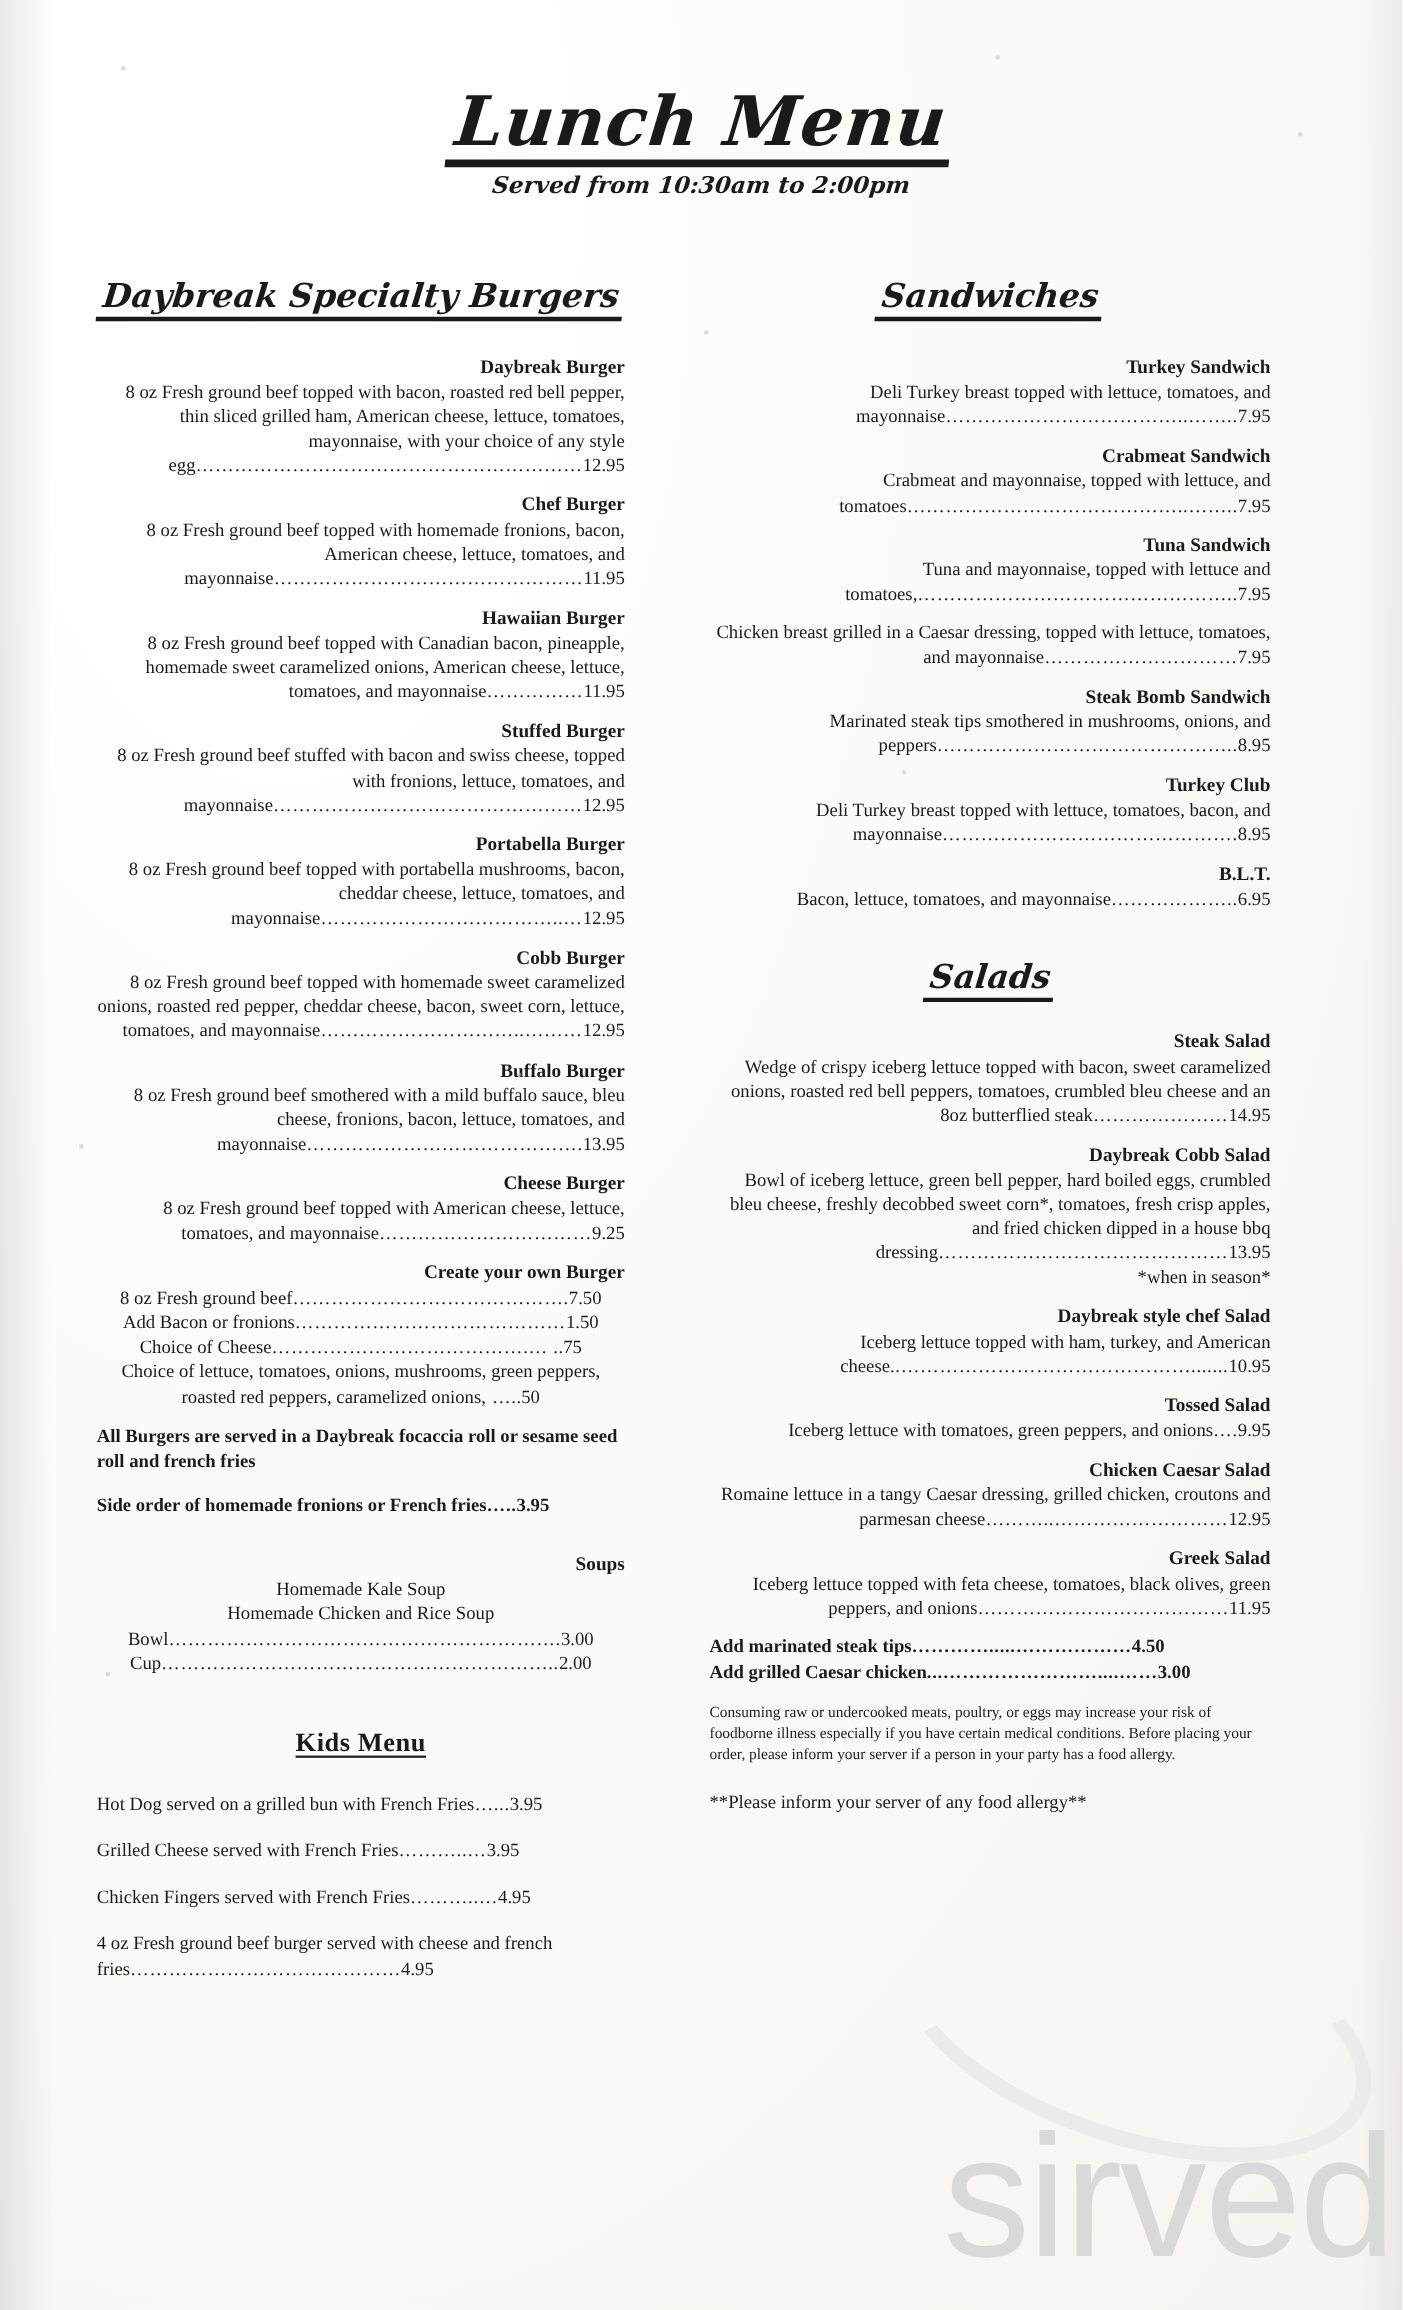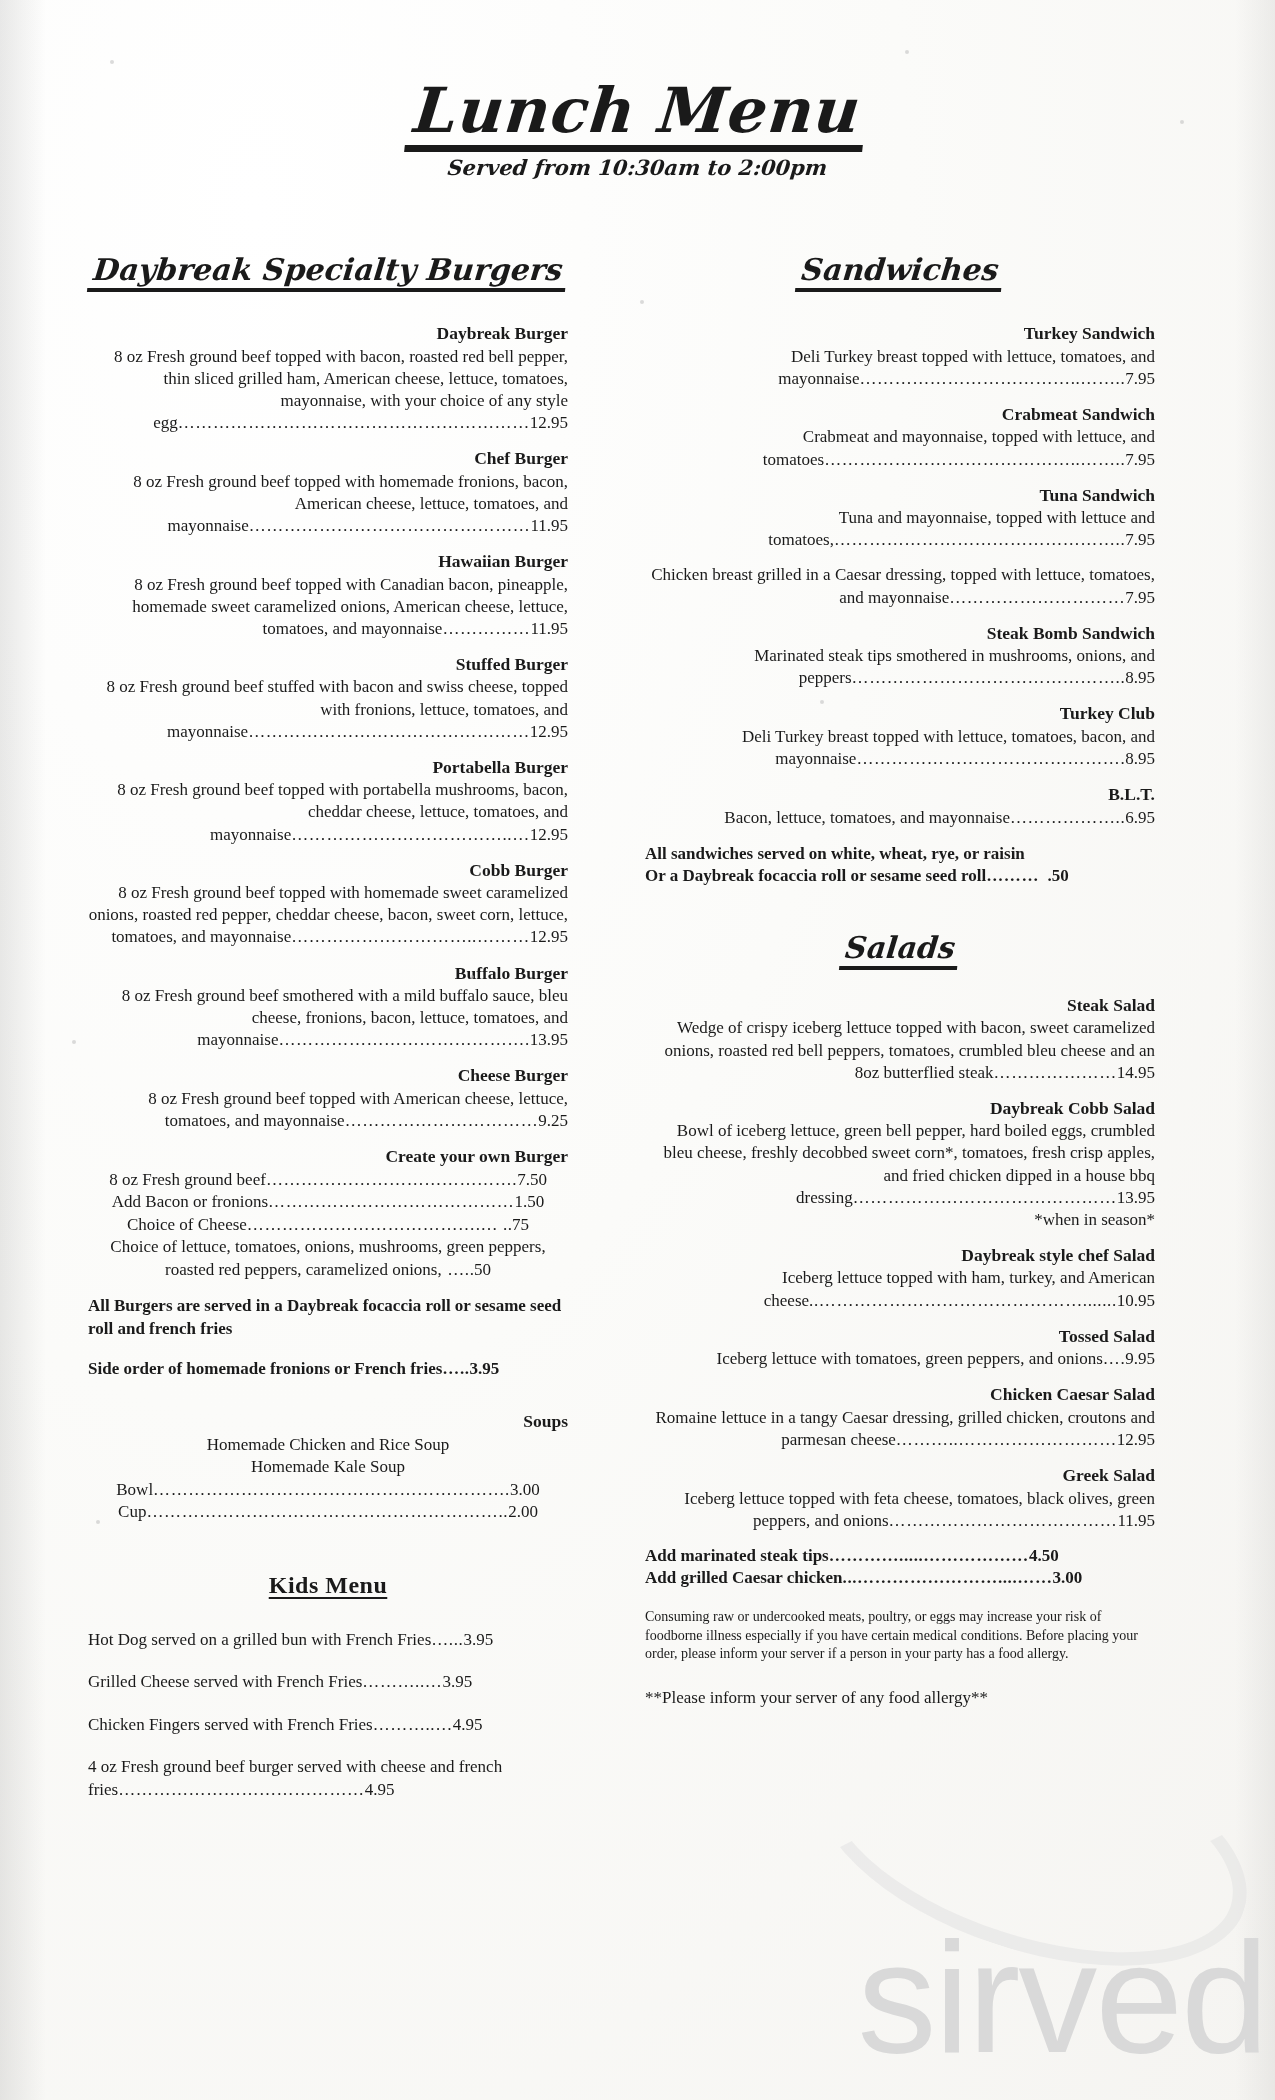--- a/index.html
+++ b/index.html
@@ -181,22 +181,22 @@
     </div>
 
     <div class="note" style="margin-top:14px;">All Burgers are served in a Daybreak focaccia roll or sesame seed roll and french fries</div>
 
     <div class="note" style="margin-top:18px;">
       <span>Side order of homemade fronions or French fries</span><span class="dots">…..</span><span class="price">3.95</span>
     </div>
 
     <div class="item-name" style="margin-top:30px;">Soups</div>
     <div id="soup-plain">
+        <div class="plainline">Homemade Kale Soup</div>
         <div class="plainline">Homemade Chicken and Rice Soup</div>
-        <div class="plainline">Homemade Kale Soup</div>
       </div>
     <div id="soup-lines">
         <div class="plainline"><span>Bowl</span><span class="dots">…………………………………………………….</span><span class="price">3.00</span></div>
         <div class="plainline"><span>Cup</span><span class="dots">……………………………………………………..</span><span class="price">2.00</span></div>
       </div>
 
     <div class="sec-plain" style="margin-top:48px;margin-bottom:30px;">Kids Menu</div>
     <div id="kids-list">
         <div class="kid-item"><span>Hot Dog served on a grilled bun with French Fries</span><span class="dots">…...</span><span class="price">3.95</span></div>
         <div class="kid-item"><span>Grilled Cheese served with French Fries</span><span class="dots">………..…</span><span class="price">3.95</span></div>
@@ -234,24 +234,20 @@
         <div class="item">
           <div class="item-name">Turkey Club</div>
           <div class="item-desc"><span>Deli Turkey breast topped with lettuce, tomatoes, bacon, and mayonnaise</span><span class="dots">……………………………………….</span><span class="price">8.95</span></div>
         </div>
         <div class="item">
           <div class="item-name">B.L.T.</div>
           <div class="item-desc"><span>Bacon, lettuce, tomatoes, and mayonnaise</span><span class="dots">………………..</span><span class="price">6.95</span></div>
         </div>
       </div>
 
-    <div class="note" style="margin-top:14px;">
-      <div>All sandwiches served on white, wheat, rye, or raisin</div>
-      <div><span>Or a Daybreak focaccia roll or sesame seed roll</span><span class="dots">………</span>&nbsp;&nbsp;<span class="price">.50</span></div>
-    </div>
 
     <div class="sec-script" style="margin-top:42px;margin-bottom:24px;font-size:30px;">
       <span>Salads</span>
     </div>
 
     <div id="salad-list">
         <div class="item">
           <div class="item-name">Steak Salad</div>
           <div class="item-desc"><span>Wedge of crispy iceberg lettuce topped with bacon, sweet caramelized onions, roasted red bell peppers, tomatoes, crumbled bleu cheese and an 8oz butterflied steak</span><span class="dots">…………………</span><span class="price">14.95</span></div>
         </div>

